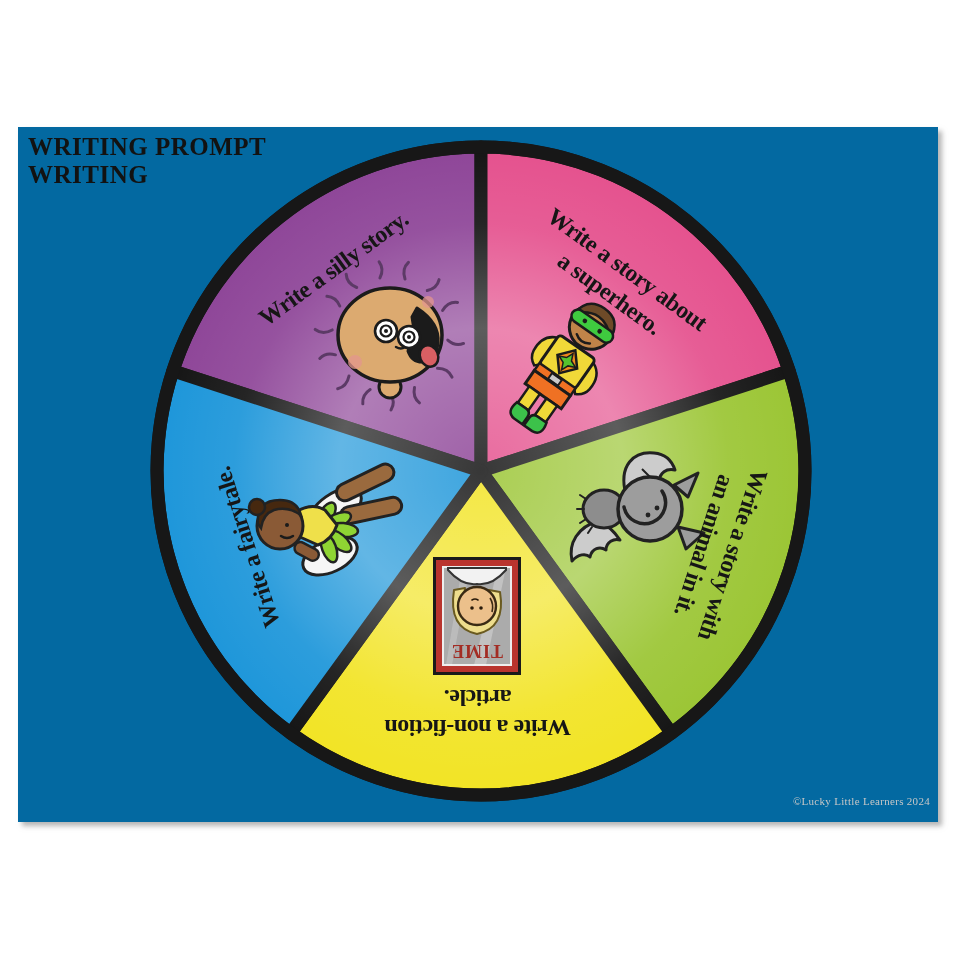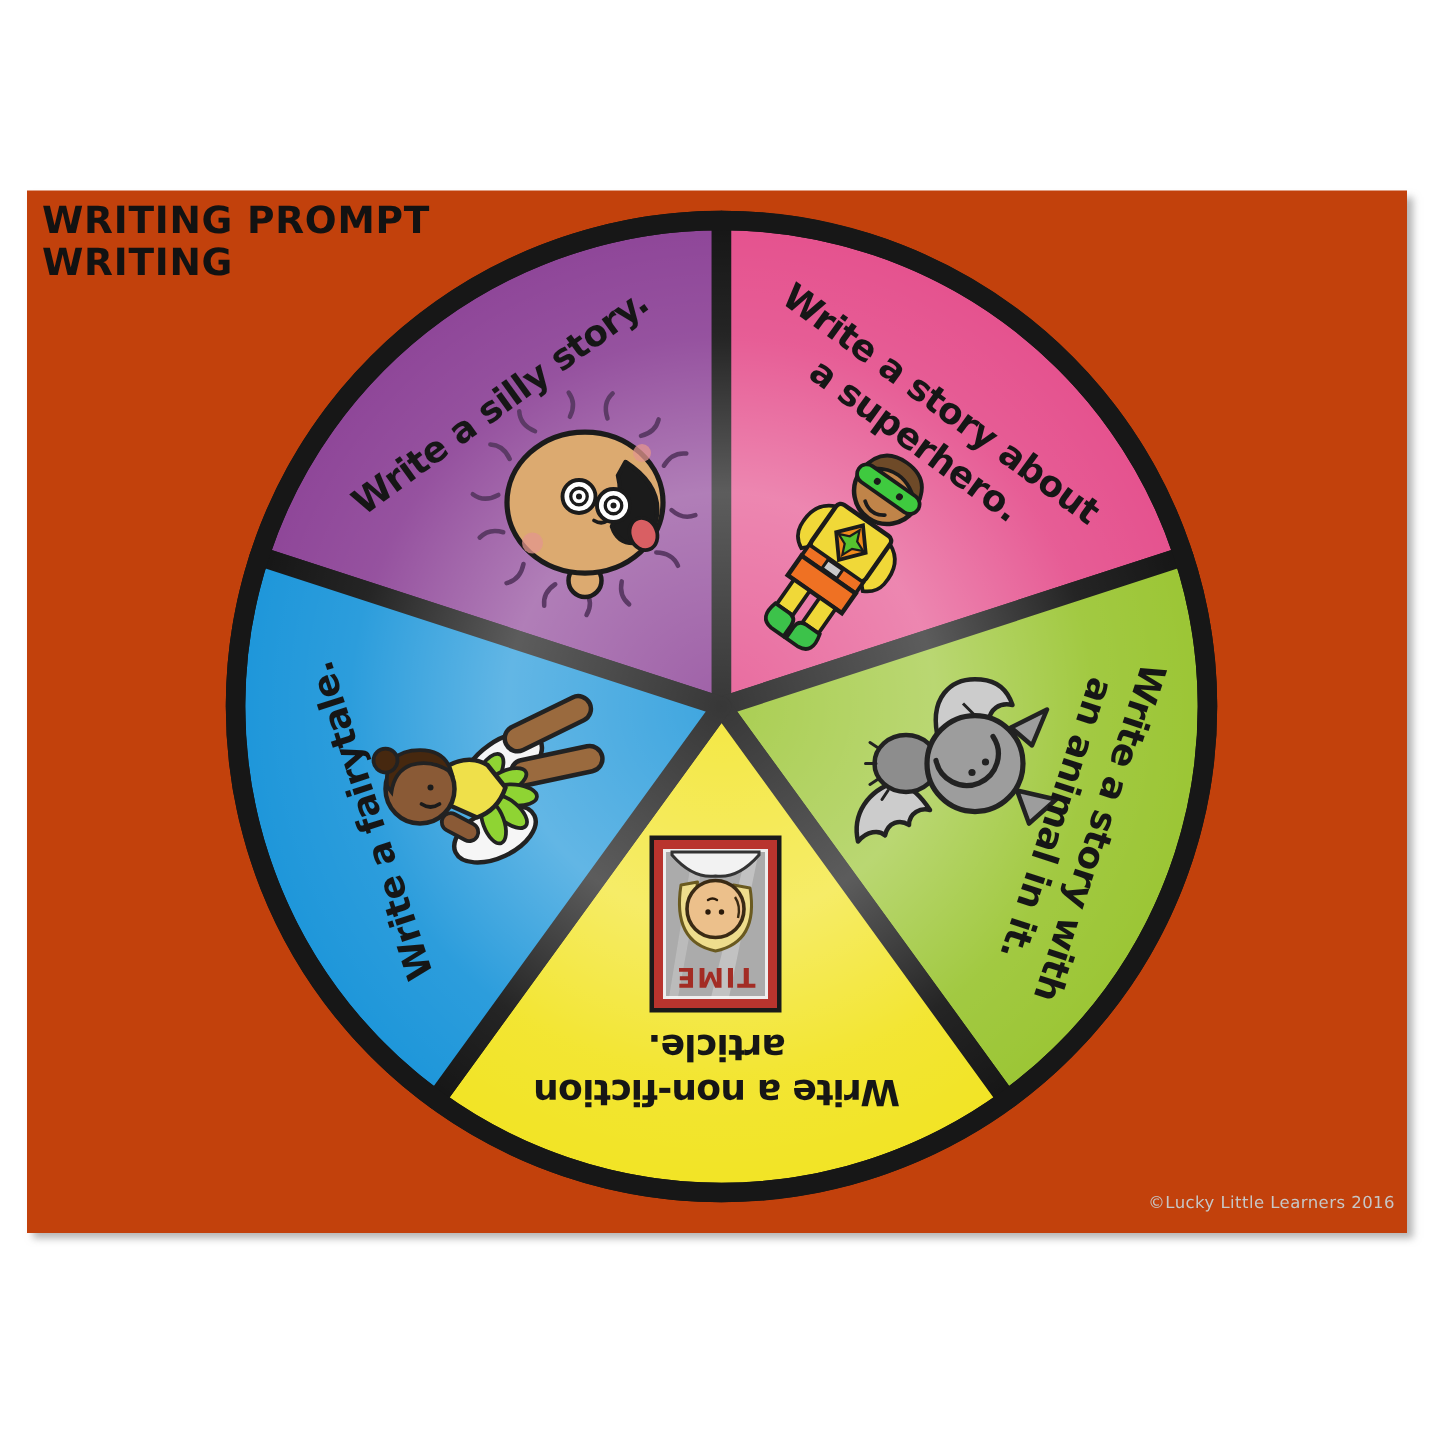--- a/index.html
+++ b/index.html
@@ -1,19 +1,19 @@
 <!DOCTYPE html>
 <html><head>
 <meta charset="utf-8">
 <style>
   html,body{margin:0;padding:0;background:#fff;}
   body{width:960px;height:960px;font-family:"DejaVu Sans","Liberation Sans",sans-serif;}
   .canvas{position:relative;width:960px;height:960px;background:#ffffff;overflow:hidden;}
-  .page{position:absolute;left:18px;top:127px;width:920px;height:695px;background:#c2410c;
-        box-shadow:4px 4px 5px rgba(120,120,120,0.55);}
+  .page{position:absolute;left:18px;top:127px;width:920px;height:695px;background:#0369a1;
+        box-shadow:4px 4px 5px rgba(120,120,120,0.55);font-family:Liberation Serif, serif;}
   .title{position:absolute;left:10px;top:6px;margin:0;font-size:25px;font-weight:800;
          color:#121212;line-height:1.13;letter-spacing:0.5px;}
   .title span{display:block;}
   .wheel{position:absolute;left:0;top:0;width:100%;height:100%;}
   .wheel-svg{position:absolute;left:113px;top:-6px;width:700px;height:700px;}
   .seg-label{position:absolute;font-weight:700;font-size:24px;letter-spacing:-0.5px;color:#161616;
              text-align:center;line-height:1.24;white-space:nowrap;}
   .seg-label span{display:block;}
   #label-silly{left:316px;top:142px;transform:translate(-50%,-50%) rotate(-36deg);}
   #label-superhero{left:600px;top:155px;transform:translate(-50%,-50%) rotate(36deg);}
@@ -191,15 +191,15 @@
       <div class="seg-label" id="label-nonfiction">
         <span>Write a non-fiction</span>
         <span>article.</span>
       </div>
       <div class="seg-label" id="label-fairytale">
         <span>Write a fairytale.</span>
       </div>
 
     </div>
 
-    <div class="copyright">©Lucky Little Learners 2016</div>
+    <div class="copyright">©Lucky Little Learners 2024</div>
   </div>
 </div>
 
 </body></html>

